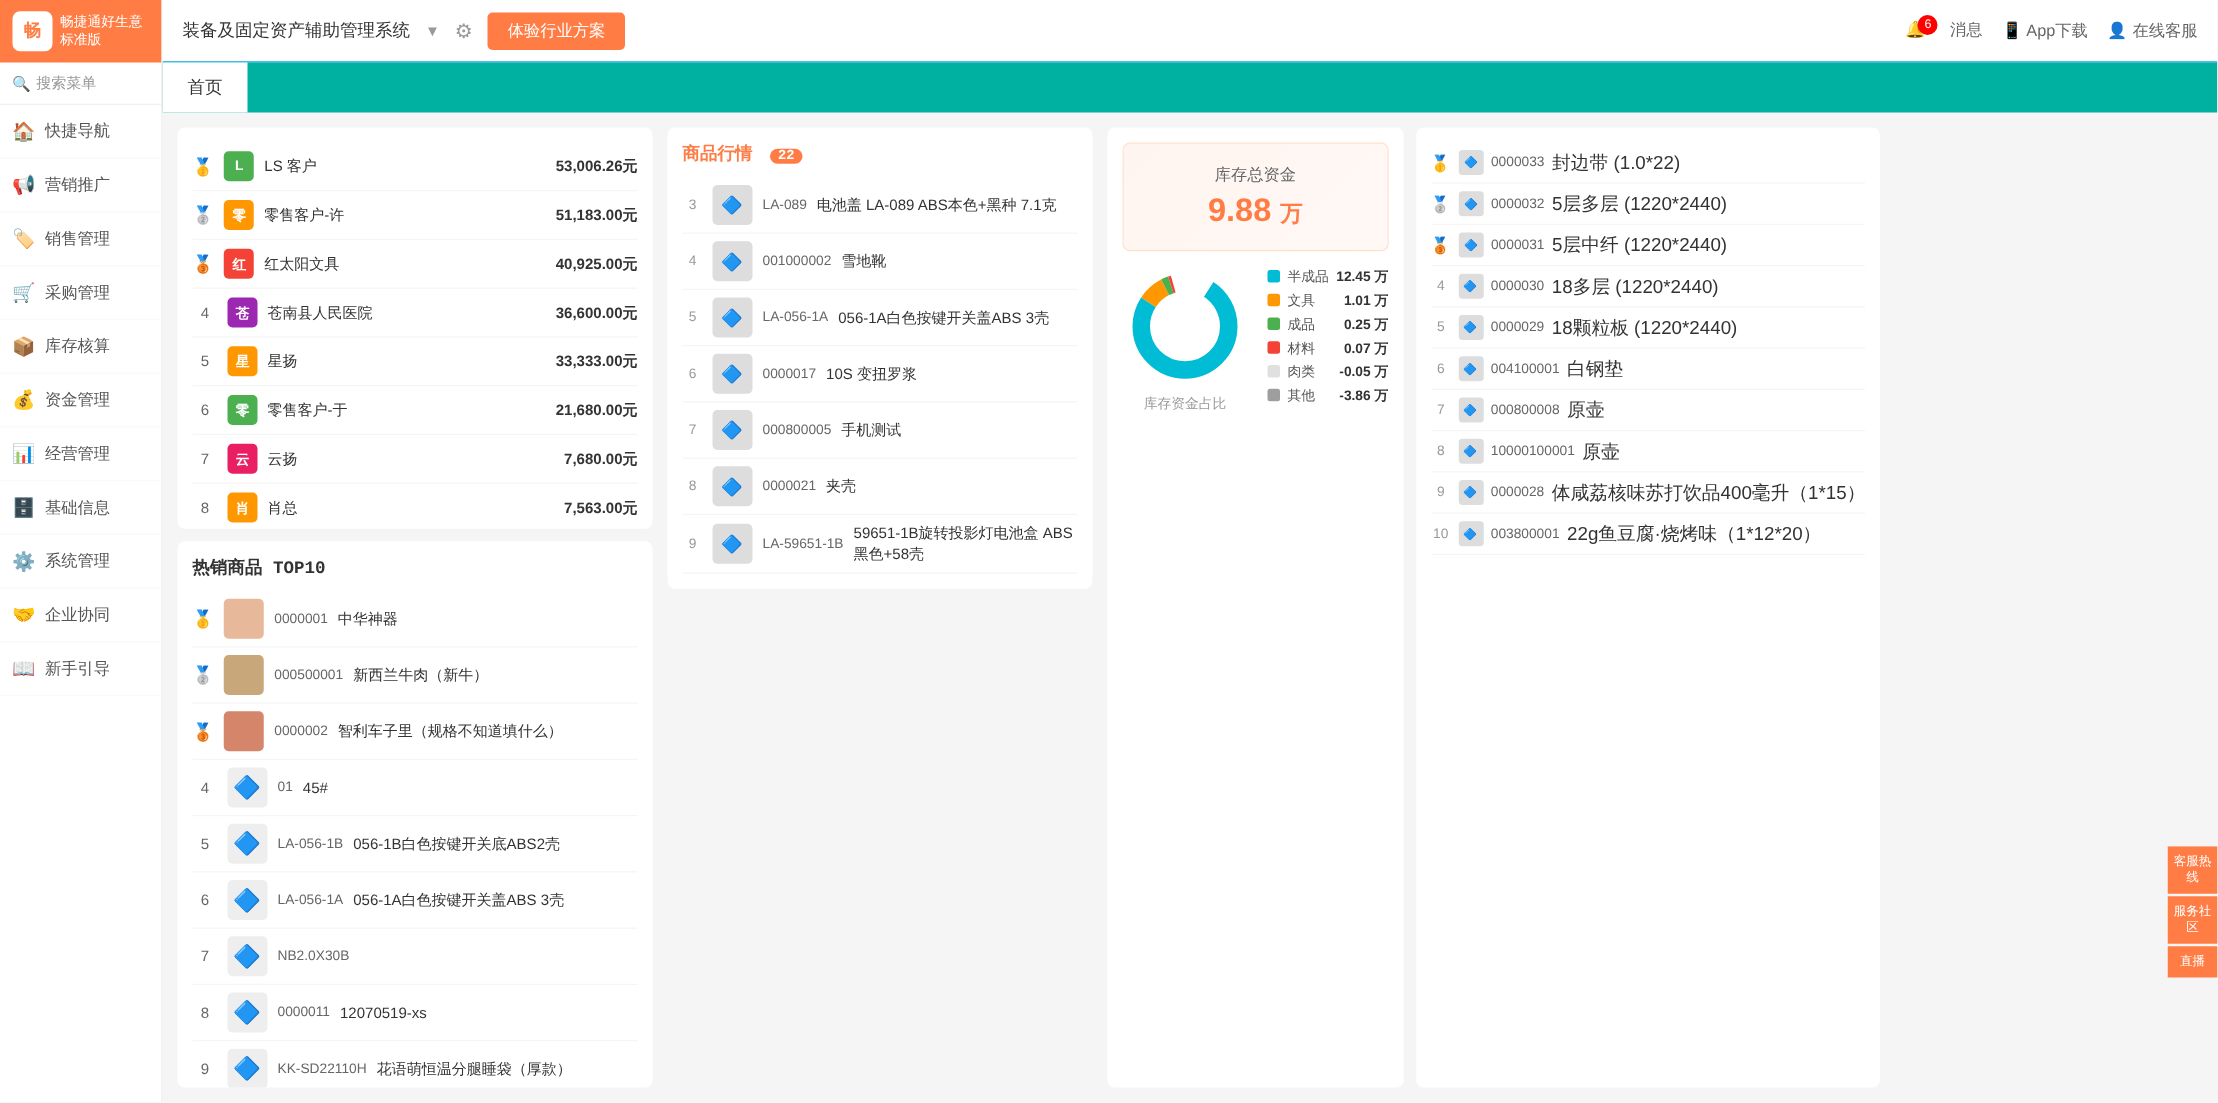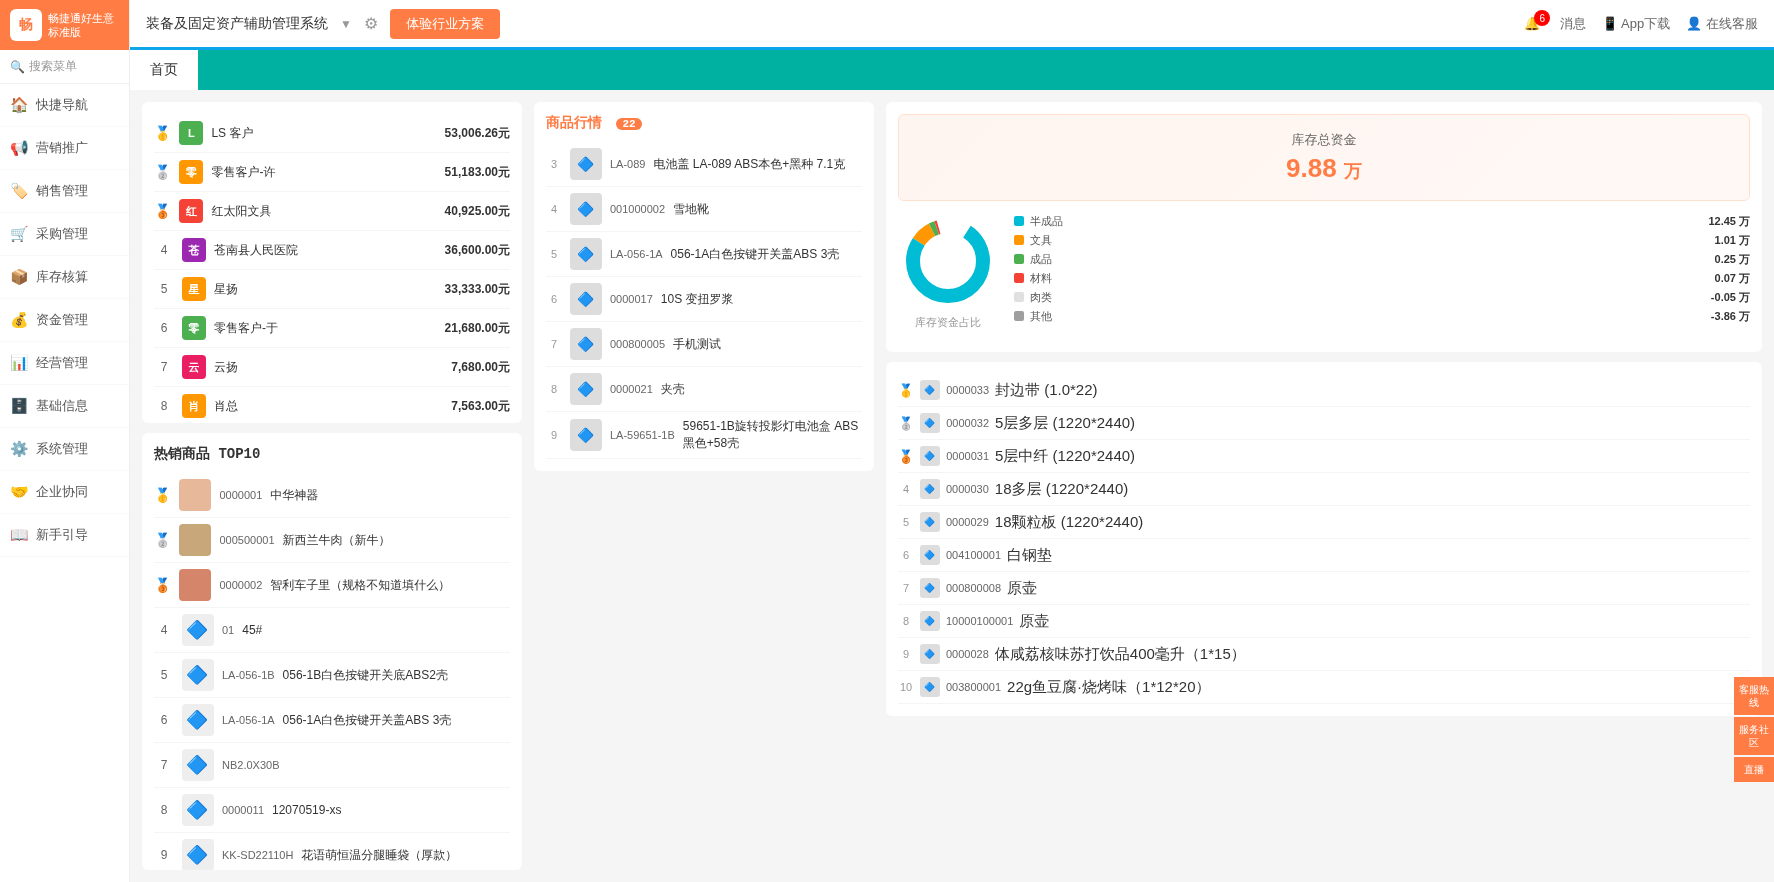--- a/index.html
+++ b/index.html
@@ -54,21 +54,21 @@
       flex: 1;
       display: flex;
       flex-direction: column;
       overflow: hidden;
     }
 
     
     .topbar {
       height: 50px;
       background: #fff;
-      border-bottom: 3px solid #0ea5e9;
+      border-bottom: 1px solid #0ea5e9;
       display: flex;
       align-items: center;
       padding: 0 16px;
       gap: 12px;
       flex-shrink: 0;
     }
     .topbar-title {
       font-size: 14px; color: #333;
     }
     .topbar-arrow { color: #999; font-size: 12px; }
@@ -134,21 +134,21 @@
     .middle-panel {
       flex: 0 0 340px;
       display: flex;
       flex-direction: column;
       gap: 10px;
     }
     
     .right-panel {
       flex: 1;
       display: flex;
-      flex-direction: column;
+      flex-direction: row;
       gap: 10px;
       min-width: 220px;
     }
 
     .panel-box {
       background: #fff;
       border-radius: 6px;
       padding: 12px;
       overflow: hidden;
     }

